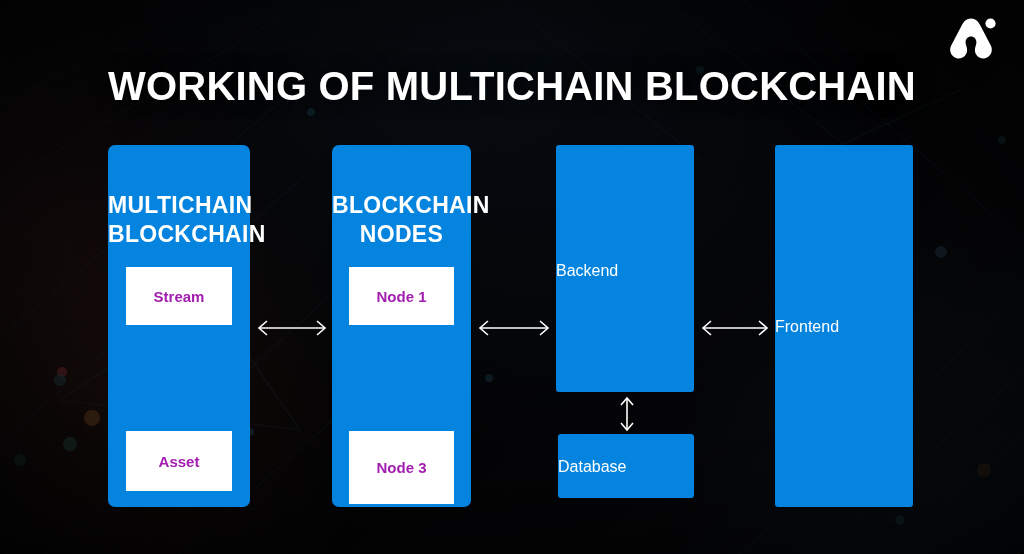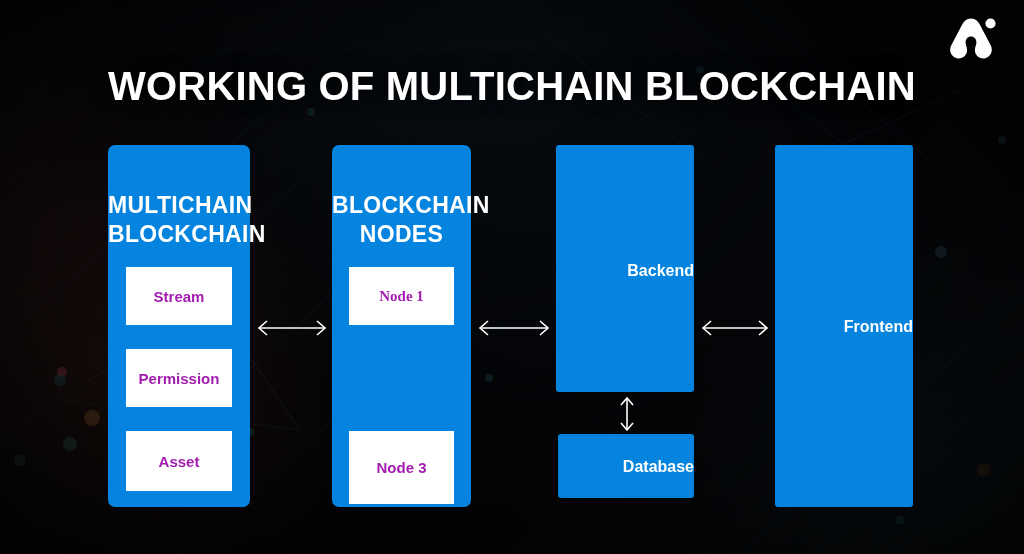--- a/index.html
+++ b/index.html
@@ -95,22 +95,22 @@
     text-align: center;
     letter-spacing: 0.3px;
   }
 
   .panel-label {
     position: absolute;
     left: 0;
     right: 0;
     color: #ffffff;
     font-size: 16px;
-    font-weight: bold;
-    text-align: right;
+    font-weight: normal;
+    text-align: left;
     line-height: 1.2;
   }
 
   .card {
     position: absolute;
     background: #ffffff;
     color: #a21caf;
     font-size: 15px;
     font-weight: bold;
     display: flex;
@@ -192,30 +192,29 @@
   <div class="title">WORKING OF MULTICHAIN BLOCKCHAIN</div>
 
   <div class="diagram">
 
     <div class="panel rounded" style="left:108px; top:145px; width:142px; height:362px;">
       <div class="panel-title" style="top:46px;">
         <span>MULTICHAIN</span><br>
         <span>BLOCKCHAIN</span>
       </div>
       <div class="card" style="left:18px; top:122px; width:106px; height:58px;">Stream</div>
-      <div class="card" style="left:18px; top:204px; width:106px; height:58px;">Permission</div>
       <div class="card" style="left:18px; top:286px; width:106px; height:60px;">Asset</div>
     </div>
 
     <div class="panel rounded" style="left:332px; top:145px; width:139px; height:362px;">
       <div class="panel-title" style="top:46px;">
         <span>BLOCKCHAIN</span><br>
         <span>NODES</span>
       </div>
-      <div class="card" style="left:17px; top:122px; width:105px; height:58px;font-family:Liberation Serif, serif;">Node 1</div>
+      <div class="card" style="left:17px; top:122px; width:105px; height:58px;">Node 1</div>
       <div class="card" style="left:17px; top:286px; width:105px; height:73px;">Node 3</div>
     </div>
 
     <div class="panel slight" style="left:556px; top:145px; width:138px; height:247px;">
       <div class="panel-label" style="top:116px;">Backend</div>
     </div>
 
     <div class="panel slight" style="left:558px; top:434px; width:136px; height:64px;">
       <div class="panel-label" style="top:23px;">Database</div>
     </div>

